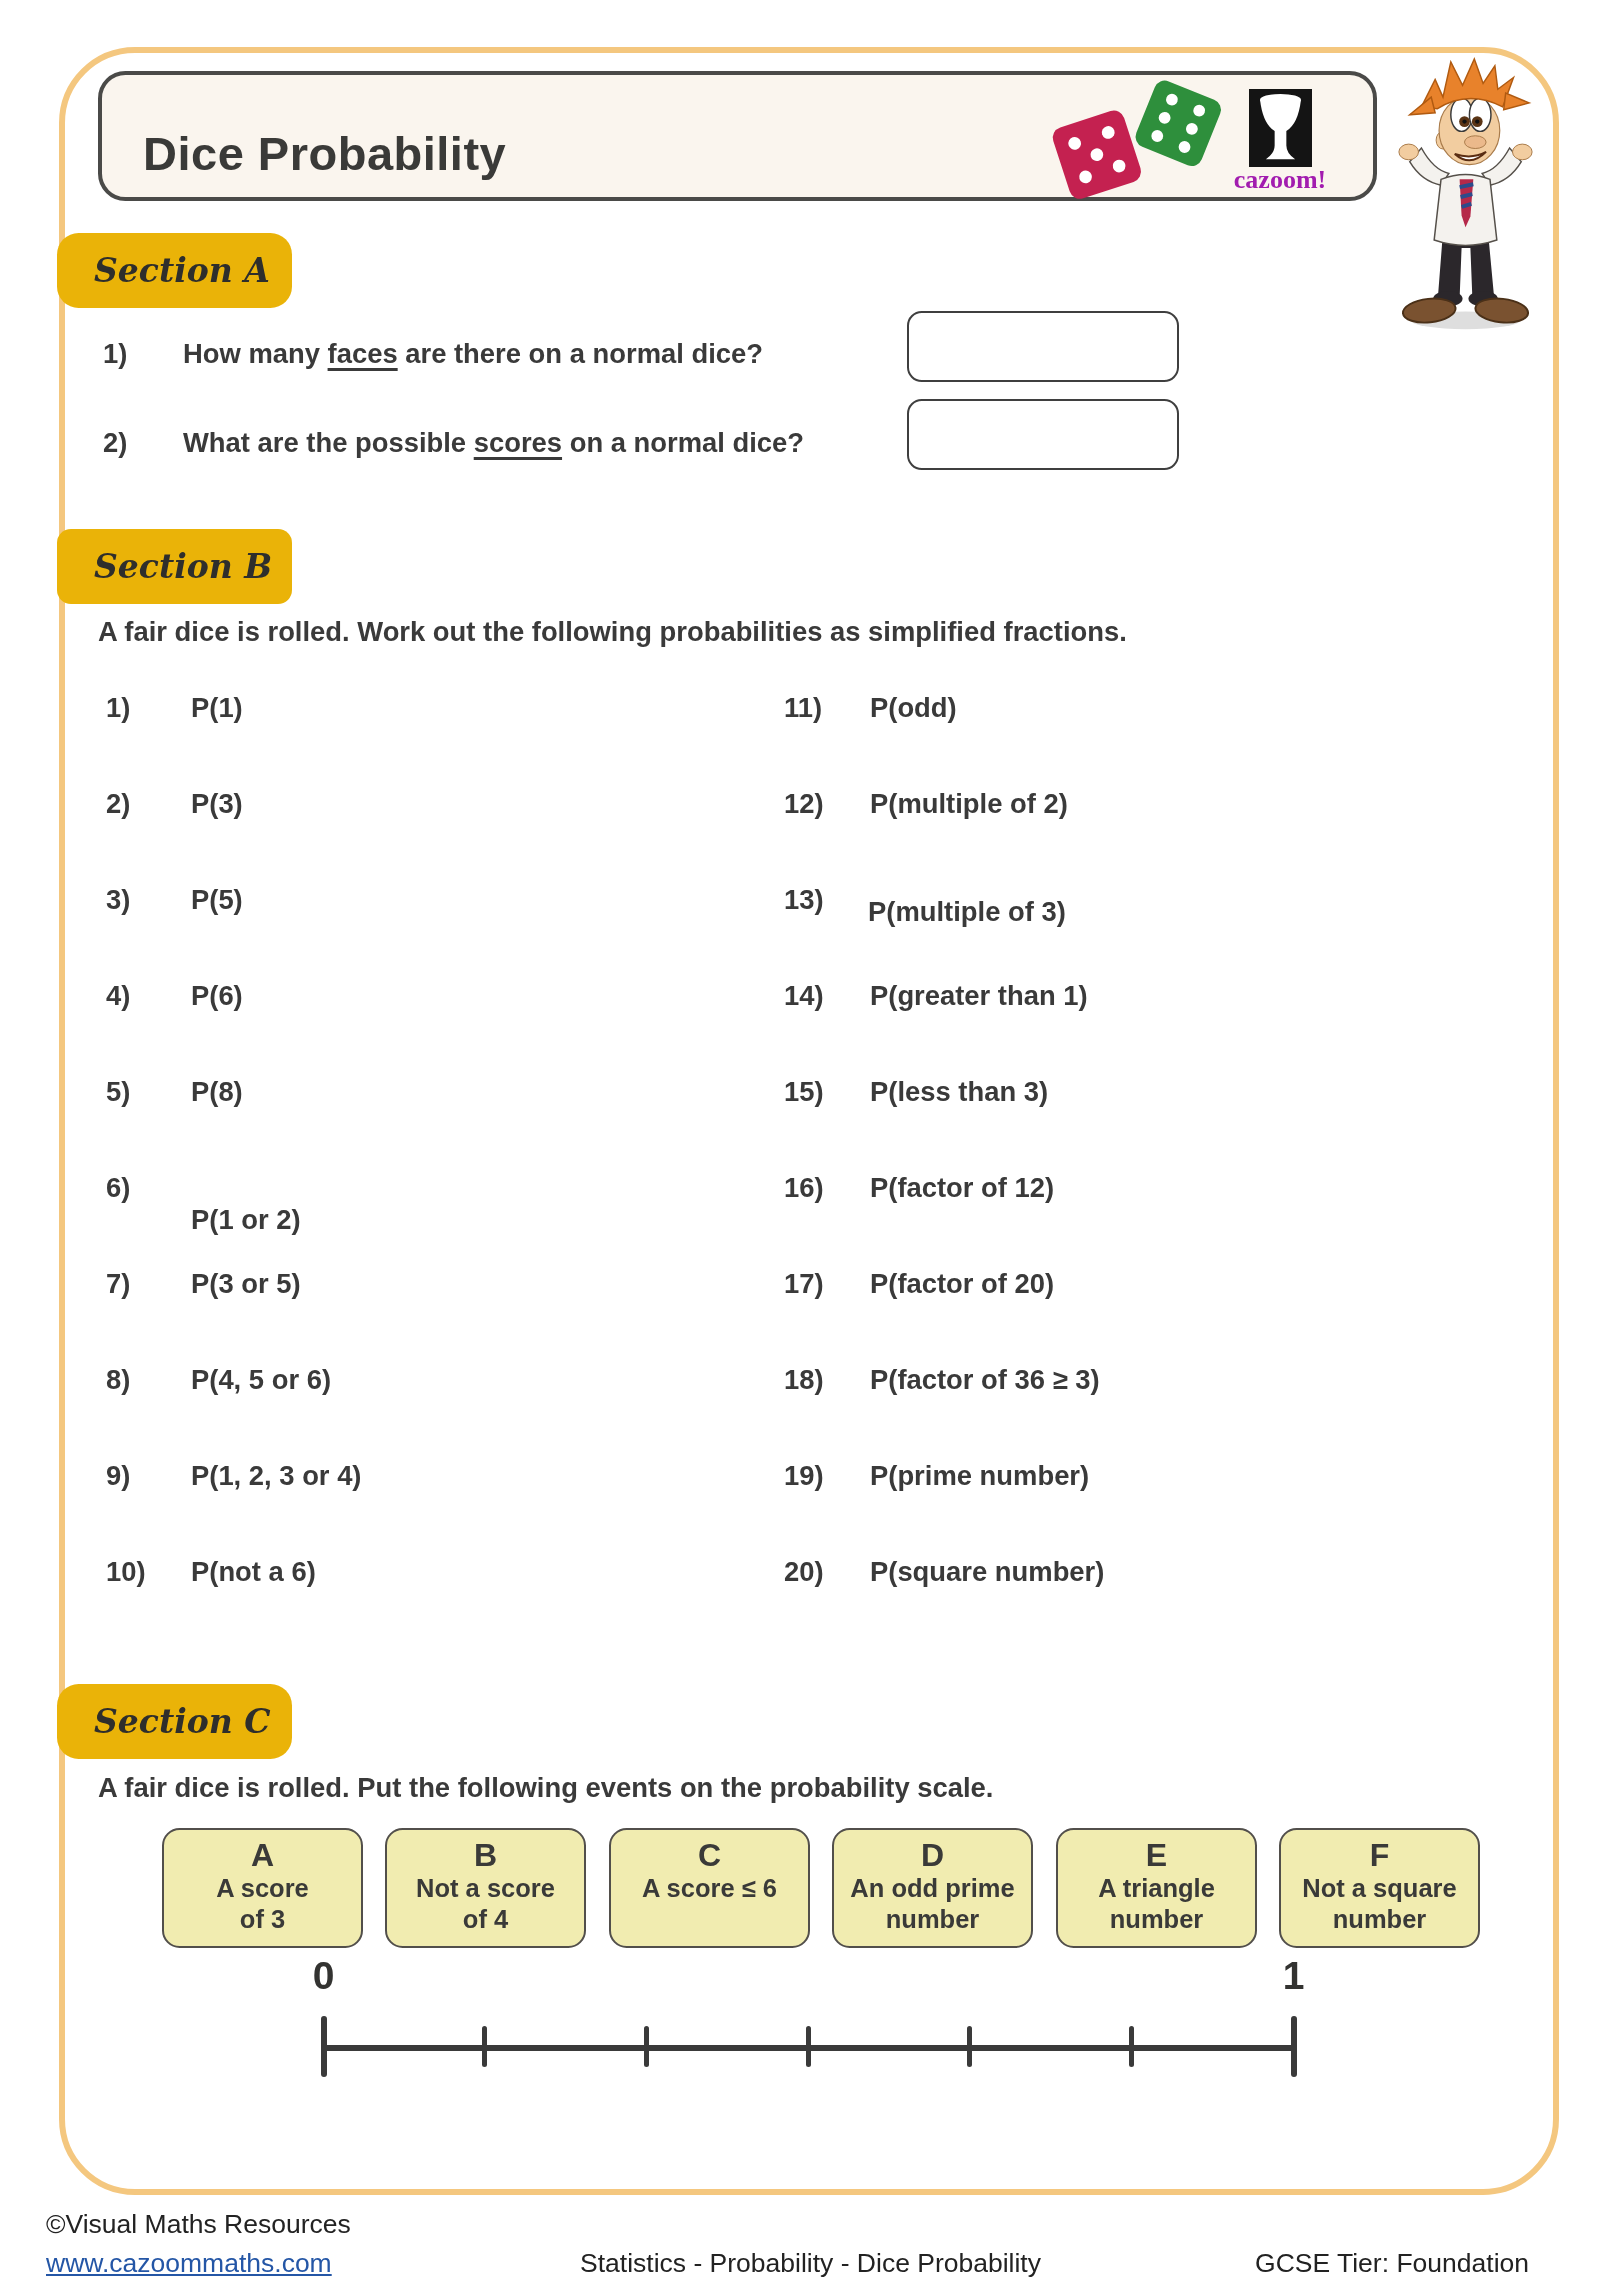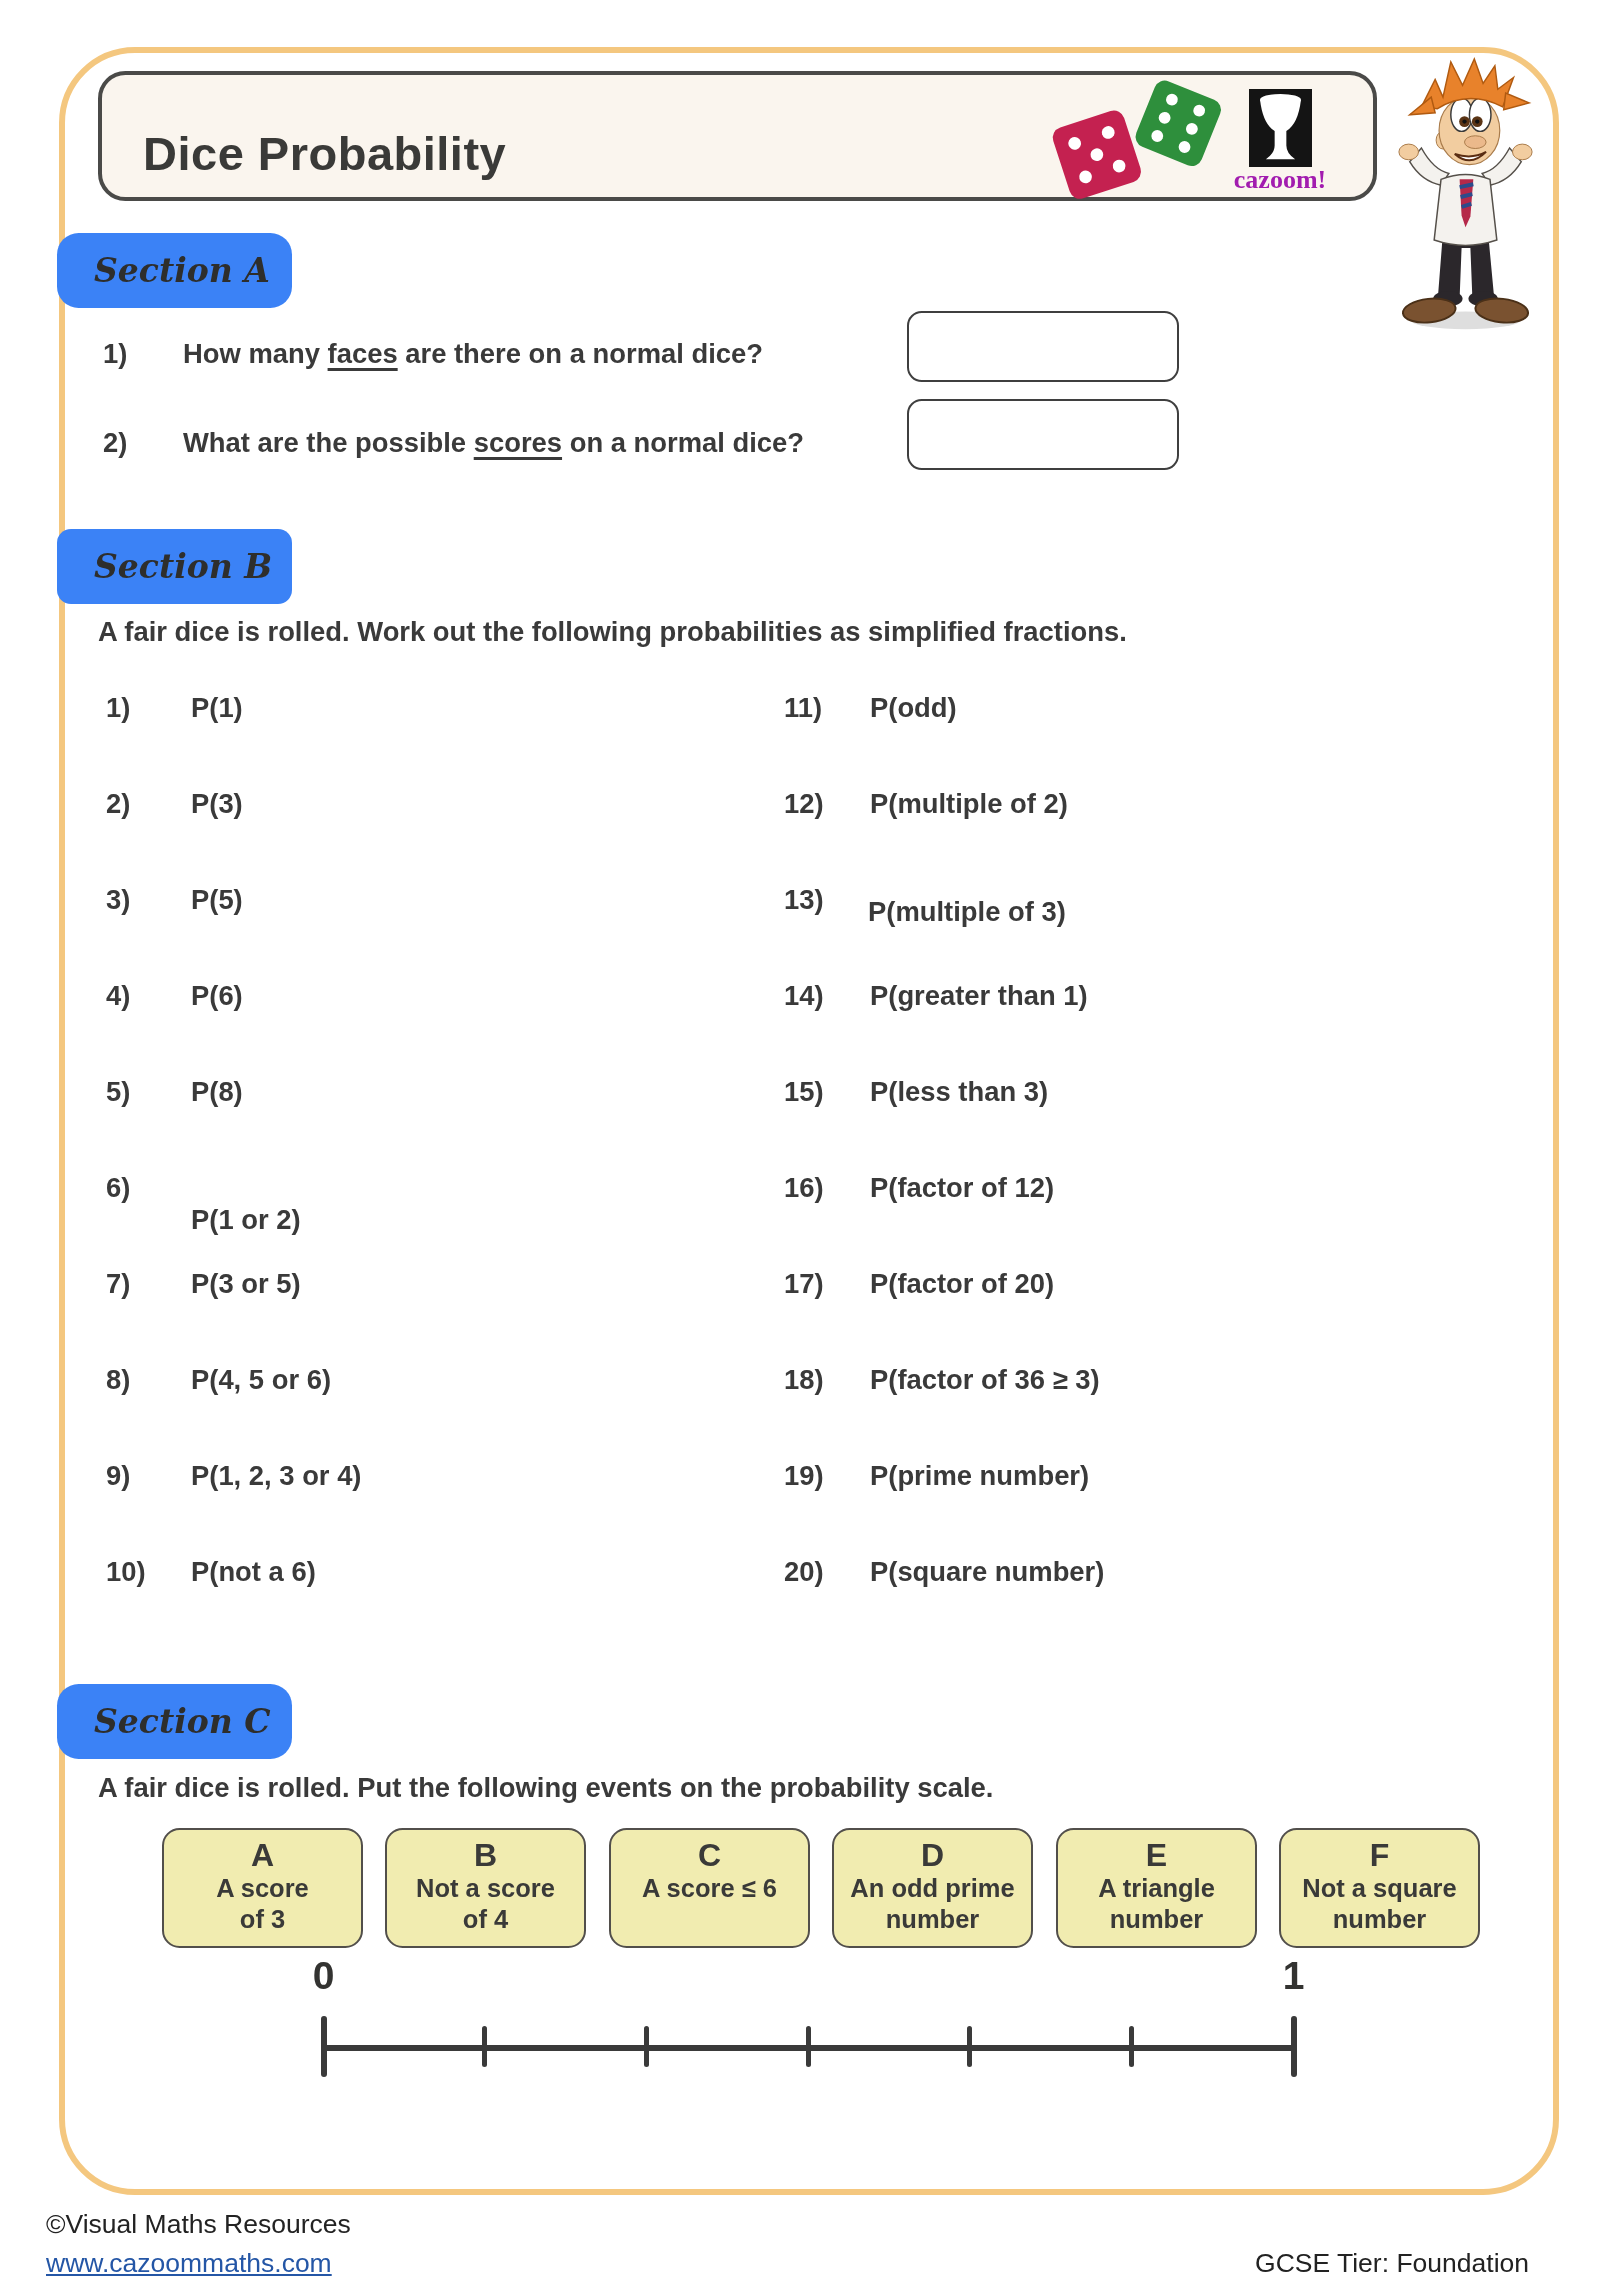--- a/index.html
+++ b/index.html
@@ -16,21 +16,21 @@
   .title-text{position:absolute;left:41px;top:35px;font-size:47px;font-weight:800;
         color:#3A3A38;letter-spacing:0.5px;margin-top:16px;}
   .dice-svg{position:absolute;left:941px;top:2px;width:245px;height:125px;}
   .logo-box{position:absolute;left:1147px;top:13.7px;width:63px;height:78px;background:#141414;}
   .logo-text{position:absolute;left:1112px;top:90px;width:132px;text-align:center;
         font-family:Liberation Serif, serif;font-weight:700;font-size:26px;color:#a21caf;}
 
   .character-svg{position:absolute;left:1392px;top:54px;width:147px;height:284px;}
 
   
-  .section-label{position:absolute;left:57px;width:235px;height:75px;background:#3b82f6;
+  .section-label{position:absolute;left:57px;width:235px;height:75px;background:#eab308;
         border-radius:21.6px;display:flex;align-items:center;}
   .section-label span{margin-left:37px;font-family:"DejaVu Serif",serif;font-style:italic;
         font-weight:700;font-size:33px;color:#2E2E2C;}
 
   .txt{position:absolute;font-size:27.4px;font-weight:700;color:#3A3A3A;white-space:nowrap;}
   .u{text-decoration:underline;text-decoration-thickness:2.5px;text-underline-offset:4.9px;}
 
   .answer-box{position:absolute;left:907px;width:272px;height:71px;box-sizing:border-box;
         border:2.5px solid #3F3F3F;border-radius:14.7px;background:#ffffff;}
 
@@ -246,16 +246,17 @@
   <div class="tick end" style="left:321px;"></div>
   <div class="tick inner" style="left:482px;"></div>
   <div class="tick inner" style="left:644px;"></div>
   <div class="tick inner" style="left:806px;"></div>
   <div class="tick inner" style="left:967px;"></div>
   <div class="tick inner" style="left:1129px;"></div>
   <div class="tick end" style="left:1291px;"></div>
 
   <div class="footer-text" style="left:46px;top:2209px;">©Visual Maths Resources</div>
   <div class="footer-text footer-link" style="left:46px;top:2248px;">www.cazoommaths.com</div>
+  <div class="footer-text" style="left:0;width:1621px;text-align:center;top:2248px;">Statistics - Probability - Dice Probability</div>
   <div class="footer-text" style="right:92px;top:2248px;">GCSE Tier: Foundation</div>
 
 </div>
 
 
 </body></html>

